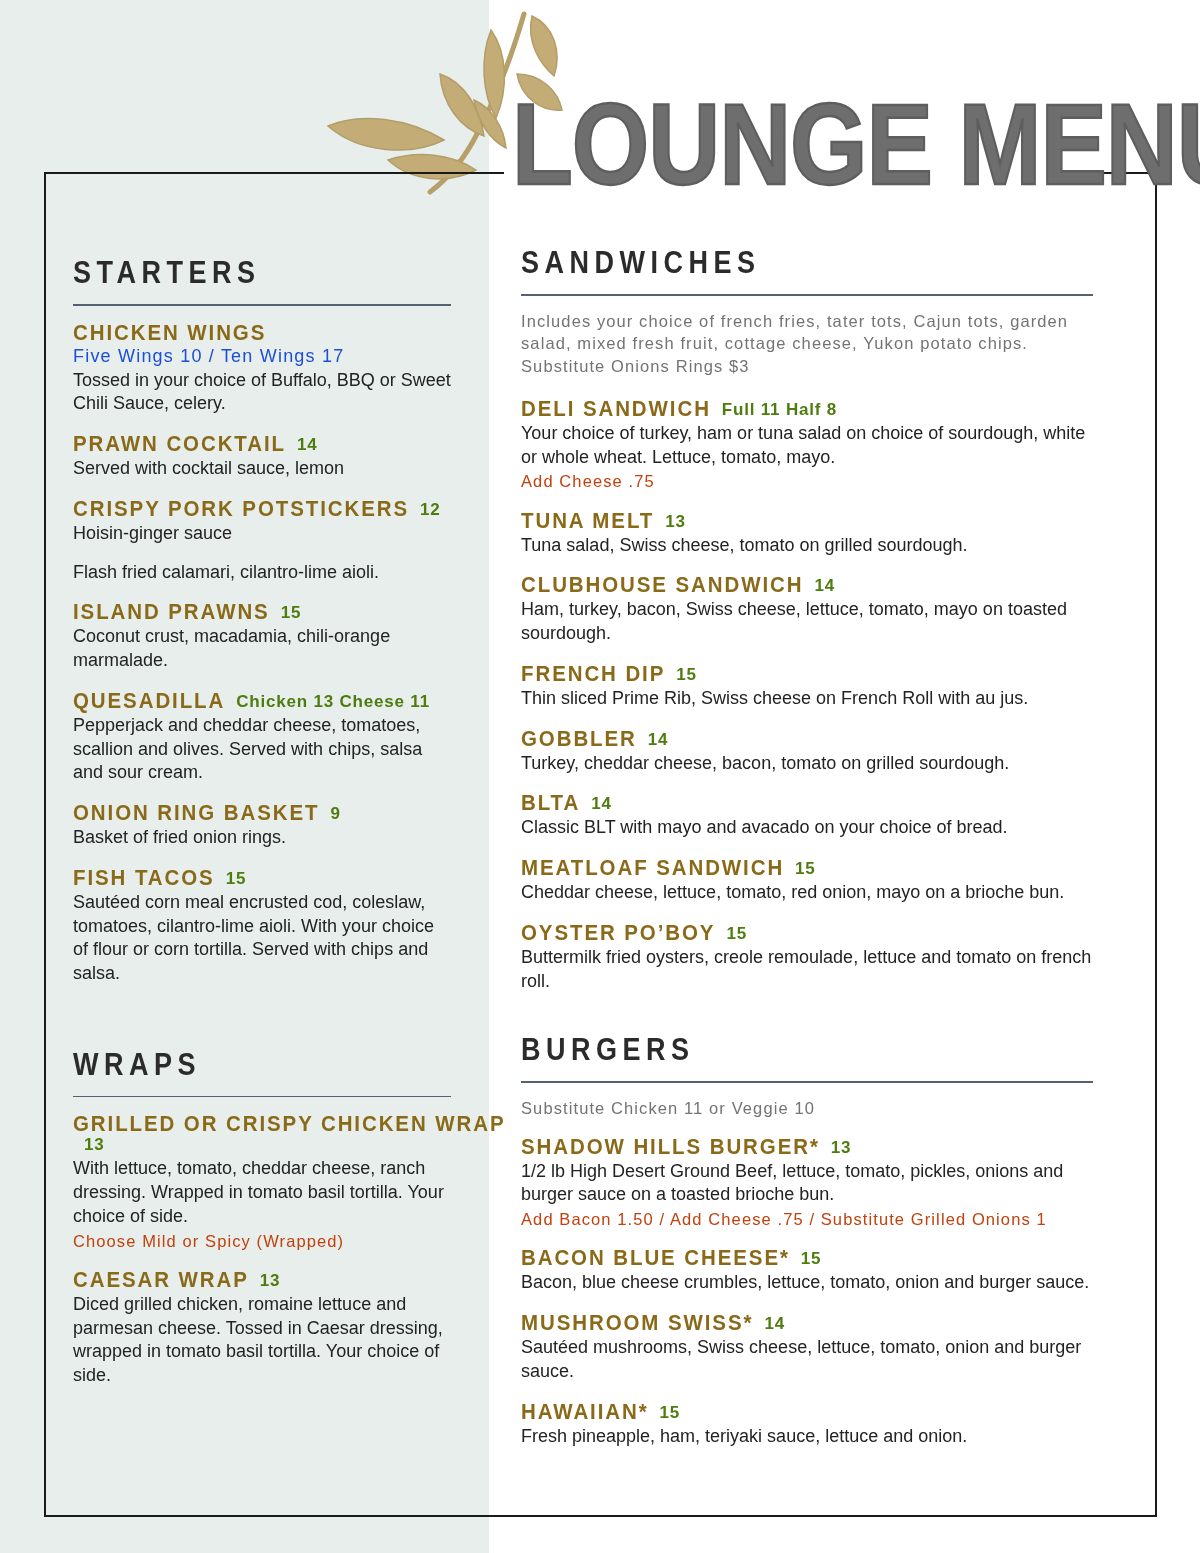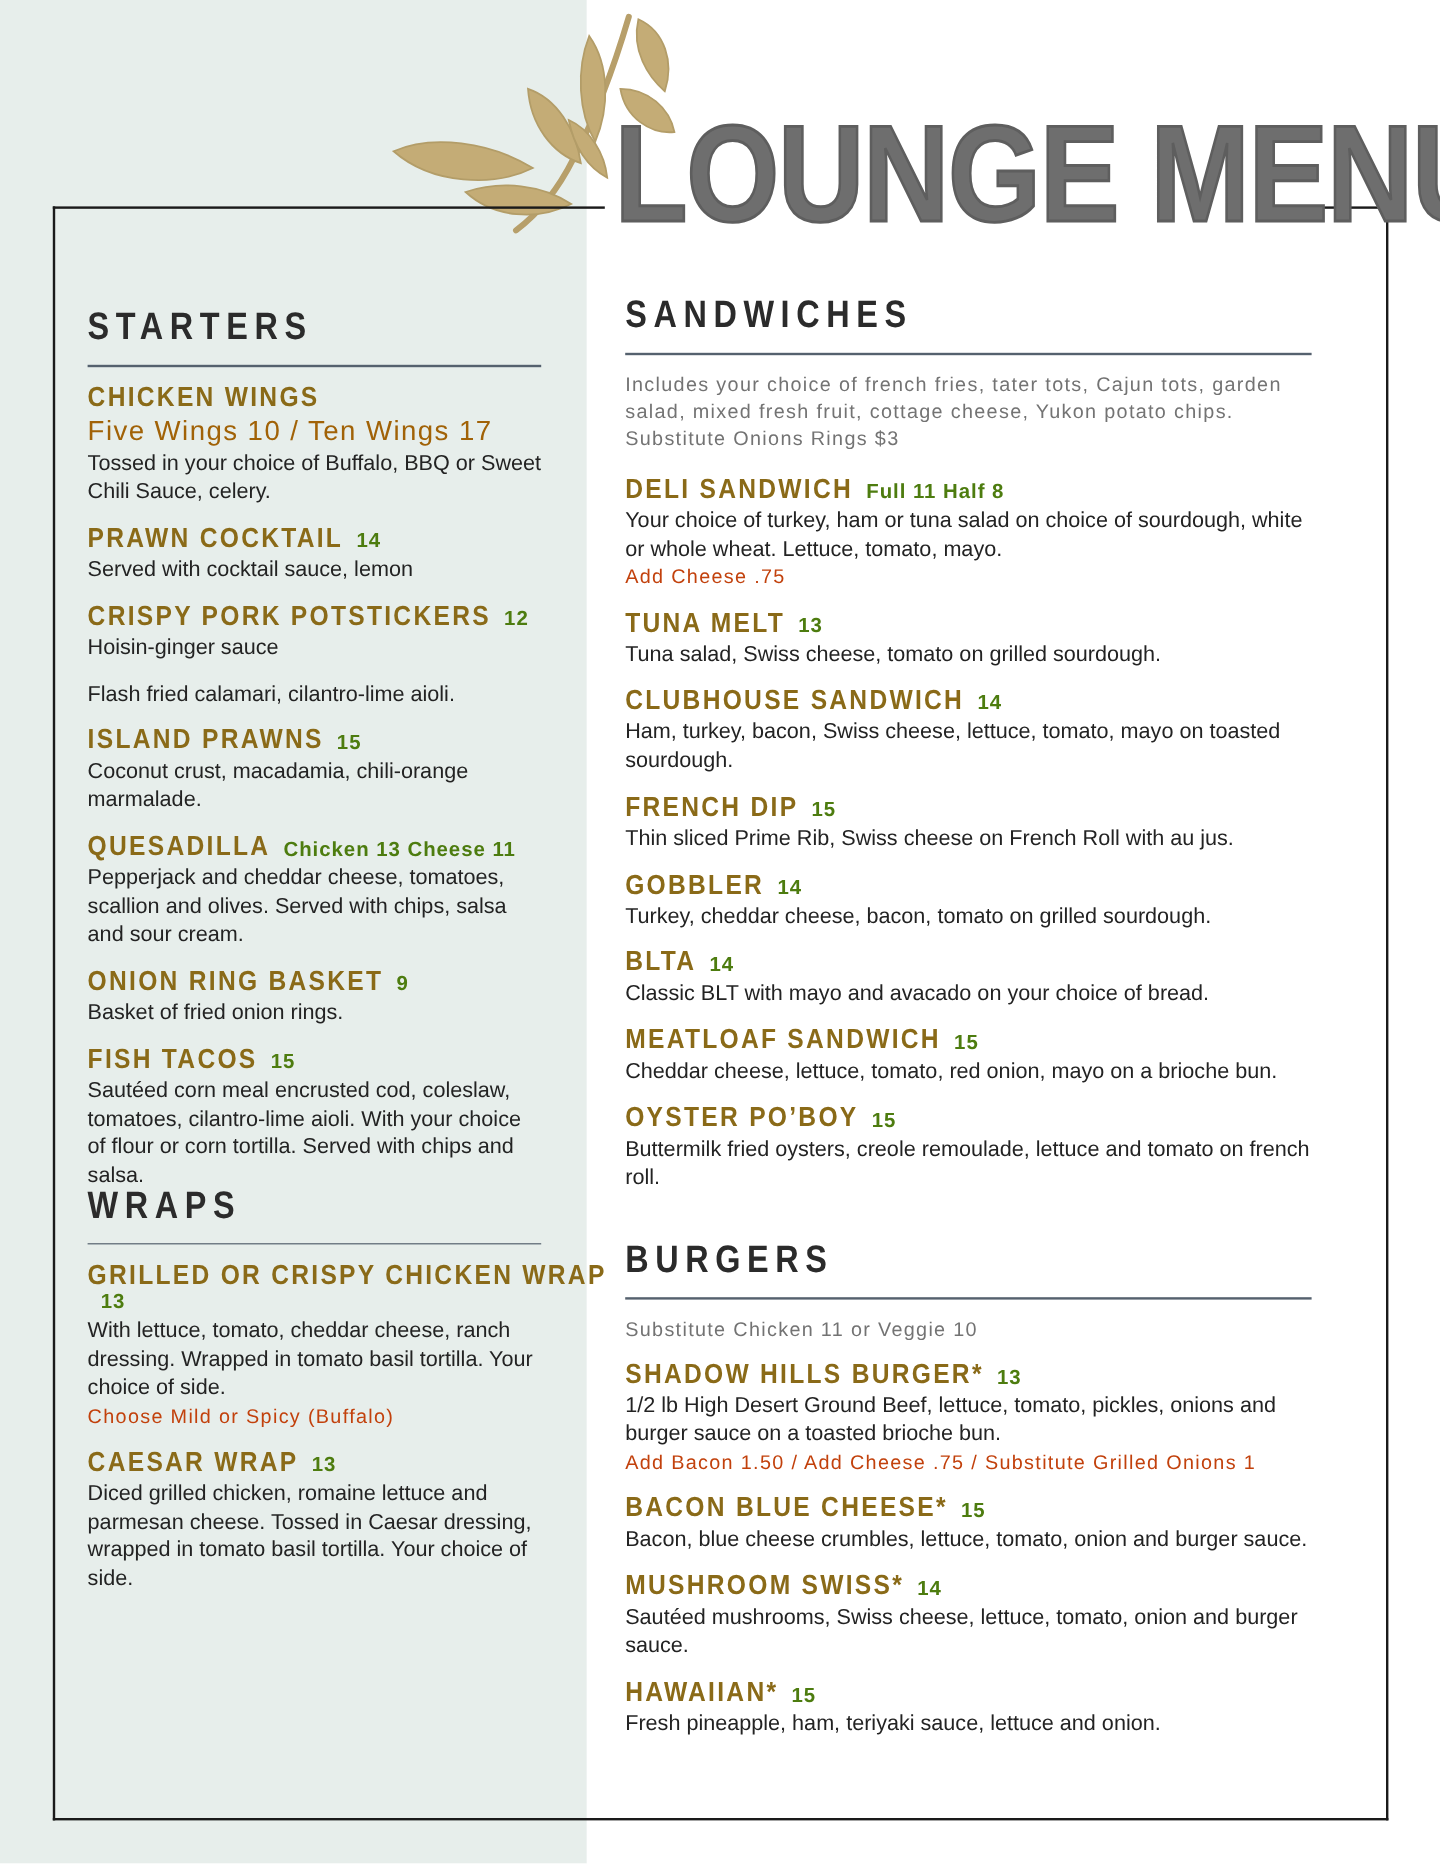--- a/index.html
+++ b/index.html
@@ -85,21 +85,21 @@
     transform-origin: left bottom;
   }
   .section-rule {
     height: 1.5px;
     background: #55616e;
     margin-bottom: 14px;
   }
   .section-rule.wide { width: 100%; }
 
   .section-block { margin-bottom: 0; }
-  .section-block.wraps { }
+  .section-block.wraps { margin-top: 66px; }
   .section-block.burgers { margin-top: 44px; }
 
   
   .section-note {
     font-family: "Liberation Sans", sans-serif;
     font-size: 16.5px;
     font-weight: 300;
     letter-spacing: 1.1px;
     color: #737373;
     line-height: 1.38;
@@ -131,24 +131,24 @@
     font-family: "Liberation Sans", sans-serif;
     font-size: 17px;
     font-weight: 700;
     letter-spacing: 0.8px;
     color: #4d7c0f;
     margin-left: 11px;
     white-space: nowrap;
   }
   .price-line {
     font-family: "Liberation Sans", sans-serif;
-    font-size: 23px;
+    font-size: 18px;
     font-weight: 300;
     letter-spacing: 1.2px;
-    color: #a16207;
+    color: #1d4ed8;
     margin: 1px 0 2px 0;
   }
   .item-desc {
     font-family: "Liberation Sans", sans-serif;
     font-size: 18px;
     font-weight: 400;
     color: #232323;
     line-height: 1.32;
     margin: 0;
   }
@@ -256,21 +256,21 @@
     </div>
     <div class="section-block wraps">
       <div class="section-title">WRAPS</div>
       <div class="section-rule wide"></div>
       <div class="menu-item">
         <div class="item-head">
           <span class="item-name">GRILLED OR CRISPY CHICKEN WRAP</span>
           <span class="item-price">13</span>
         </div>
         <p class="item-desc">With lettuce, tomato, cheddar cheese, ranch dressing. Wrapped in tomato basil tortilla. Your choice of side.</p>
-        <p class="item-addon">Choose Mild or Spicy (Buffalo)</p>
+        <p class="item-addon">Choose Mild or Spicy (Wrapped)</p>
       </div>
       <div class="menu-item">
         <div class="item-head">
           <span class="item-name">CAESAR WRAP</span>
           <span class="item-price">13</span>
         </div>
         <p class="item-desc">Diced grilled chicken, romaine lettuce and parmesan cheese. Tossed in Caesar dressing, wrapped in tomato basil tortilla. Your choice of side.</p>
       </div>
     </div>
   </div>

